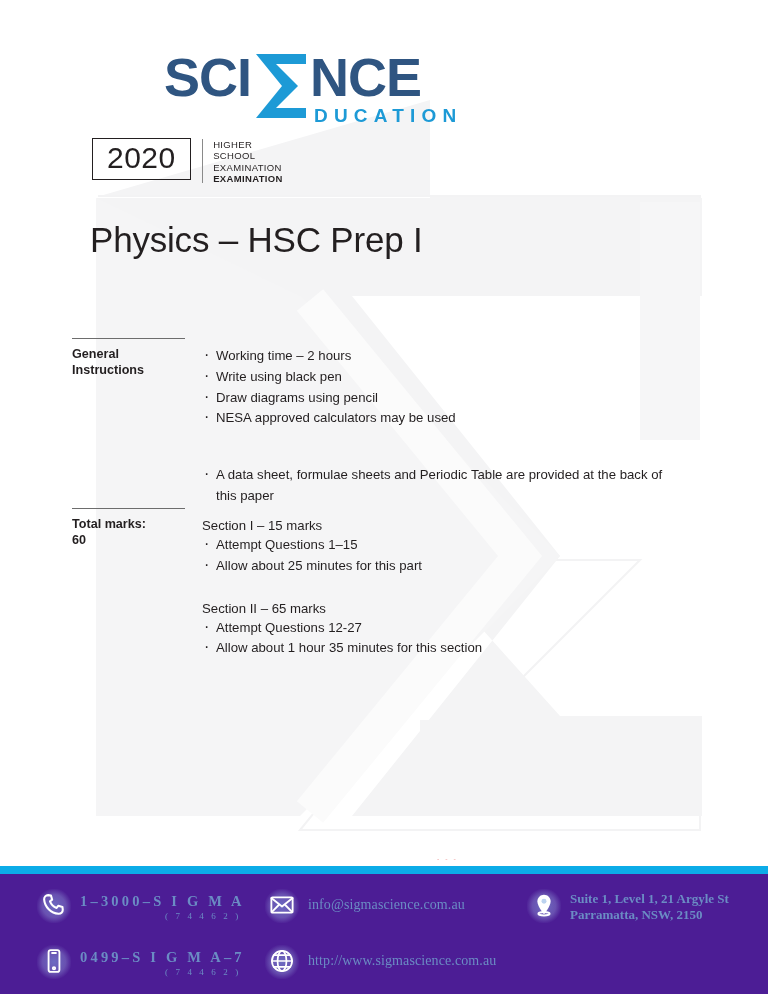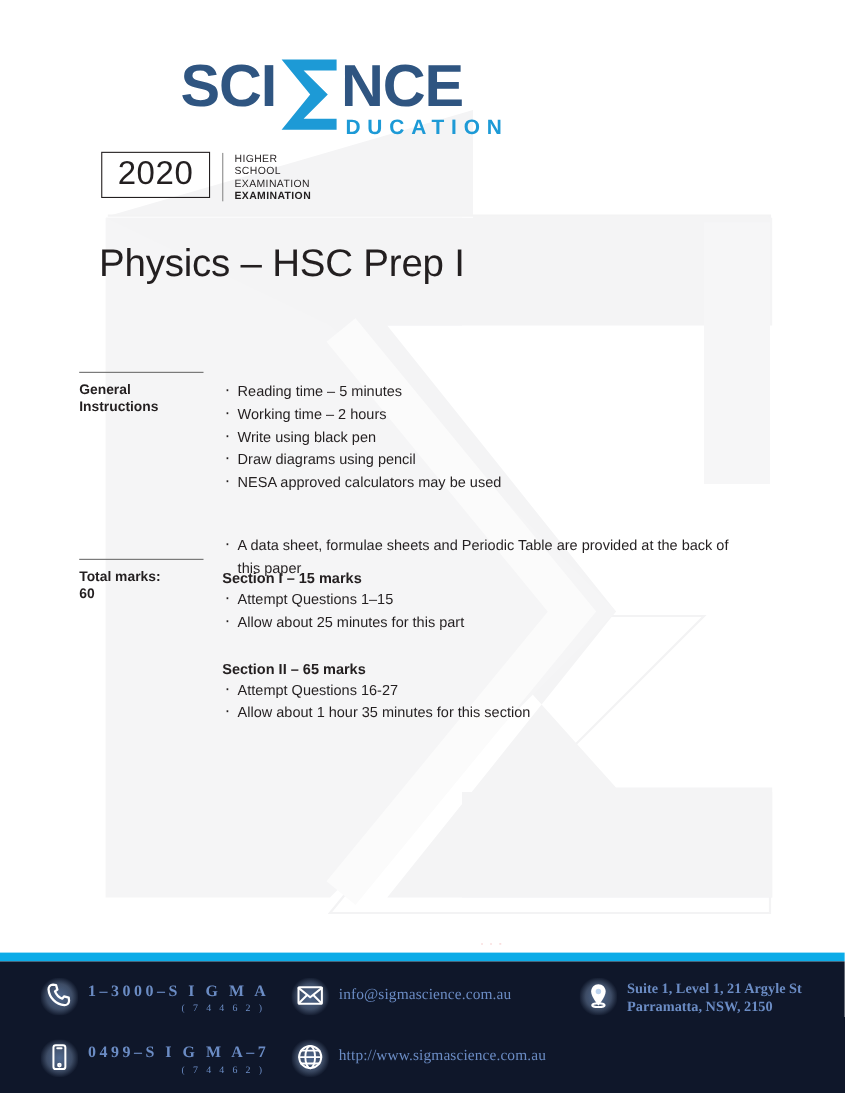--- a/index.html
+++ b/index.html
@@ -142,21 +142,21 @@
     line-height: 20.8px;
     color: #231f20;
   }
   ul.bullets li.wrap {
     max-width: 470px;
     margin-top: 36px;
   }
 
   .section-head {
     font-size: 13.2px;
-    font-weight: bold;
+    font-weight: normal;
     line-height: 19px;
     color: #231f20;
     margin: 0;
   }
   .section-gap {
     height: 22px;
   }
 
   
   .faint-mark {
@@ -179,21 +179,21 @@
     height: 8px;
     background: #0cace8;
     z-index: 3;
   }
   .footer {
     position: absolute;
     left: 0;
     top: 874px;
     width: 768px;
     height: 120px;
-    background: #0f172a;
+    background: #4c1d95;
     z-index: 3;
   }
   .fcol {
     position: absolute;
   }
   #fcol-phones  { left: 34px;  top: 12px; }
   #fcol-online  { left: 262px; top: 12px; }
   #fcol-address { left: 524px; top: 12px; }
 
   .frow {
@@ -308,21 +308,20 @@
 <div class="instr-block" id="general-block">
   <div class="label-col">
     <div class="col-rule"></div>
     <div class="col-label">
       <div>General</div>
       <div>Instructions</div>
     </div>
   </div>
   <div class="body-col">
     <ul class="bullets">
-      <li>Reading time – 5 minutes</li>
       <li>Working time – 2 hours</li>
       <li>Write using black pen</li>
       <li>Draw diagrams using pencil</li>
       <li>NESA approved calculators may be used</li>
       <li class="wrap">A data sheet, formulae sheets and Periodic Table are provided at the back of this paper</li>
     </ul>
   </div>
 </div>
 
 <div class="instr-block" id="marks-block">
@@ -341,21 +340,21 @@
         <li>Attempt Questions 1–15</li>
         <li>Allow about 25 minutes for this part</li>
       </ul>
     </div>
 
     <div class="section-gap"></div>
 
     <div>
       <p class="section-head">Section II – 65 marks</p>
       <ul class="bullets">
-        <li>Attempt Questions 16-27</li>
+        <li>Attempt Questions 12-27</li>
         <li>Allow about 1 hour 35 minutes for this section</li>
       </ul>
     </div>
 
   </div>
 </div>
 
 <div class="faint-mark">- - -</div>
 
 <div class="footer-bar"></div>

